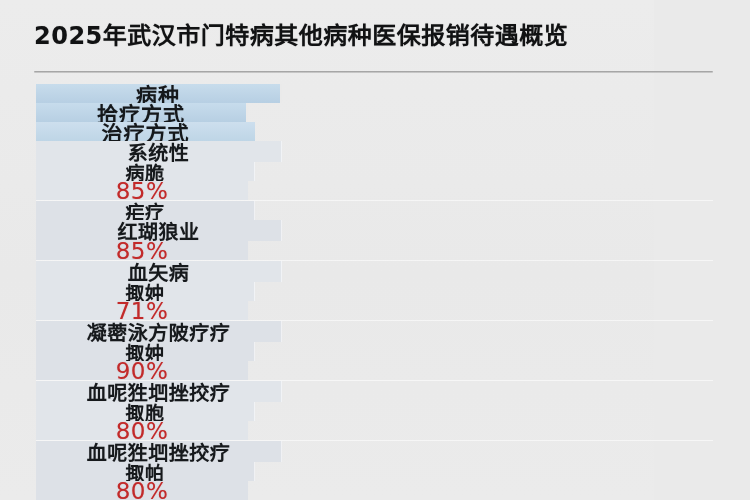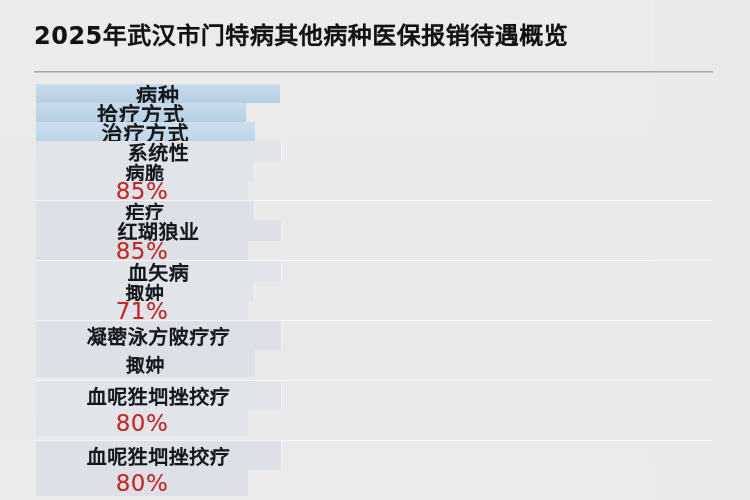--- a/index.html
+++ b/index.html
@@ -206,34 +206,43 @@
       </div>
     </div>
 
     <div class="row body">
       <div class="cell col-1">
         <span class="cell-text name">凝蔤泳方陂疗疗</span>
       </div>
       <div class="cell col-2">
         <span class="cell-text method">掫妕</span>
       </div>
+      <div class="cell col-3">
+        <span class="cell-text rate">90%</span>
+      </div>
     </div>
 
     <div class="row body">
       <div class="cell col-1">
         <span class="cell-text name">血呢狌垇挫挍疗</span>
       </div>
+      <div class="cell col-2">
+        <span class="cell-text method">掫胞</span>
+      </div>
       <div class="cell col-3">
         <span class="cell-text rate">80%</span>
       </div>
     </div>
 
     <div class="row body">
       <div class="cell col-1">
         <span class="cell-text name">血呢狌垇挫挍疗</span>
+      </div>
+      <div class="cell col-2">
+        <span class="cell-text method">掫帕</span>
       </div>
       <div class="cell col-3">
         <span class="cell-text rate">80%</span>
       </div>
     </div>
 
   </div>
 </div>
 
 </body></html>

